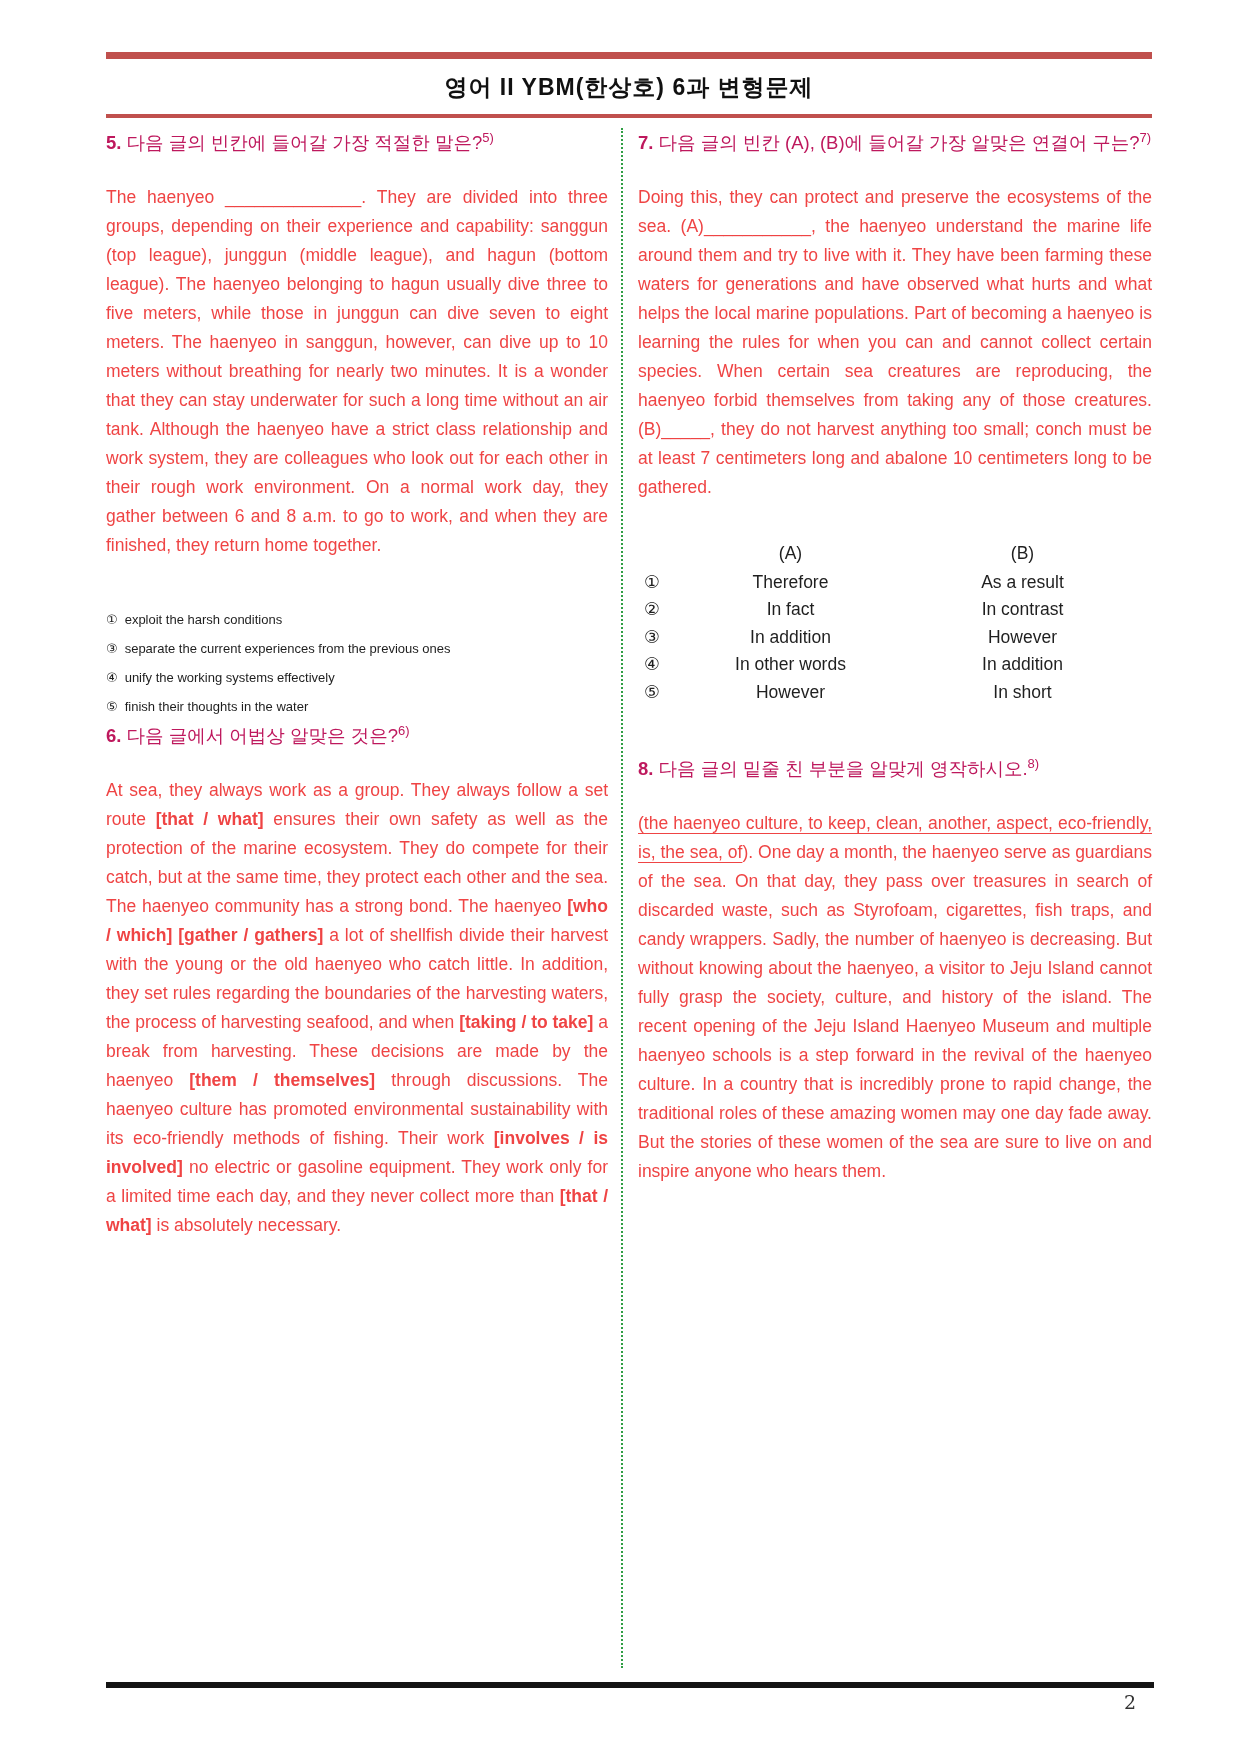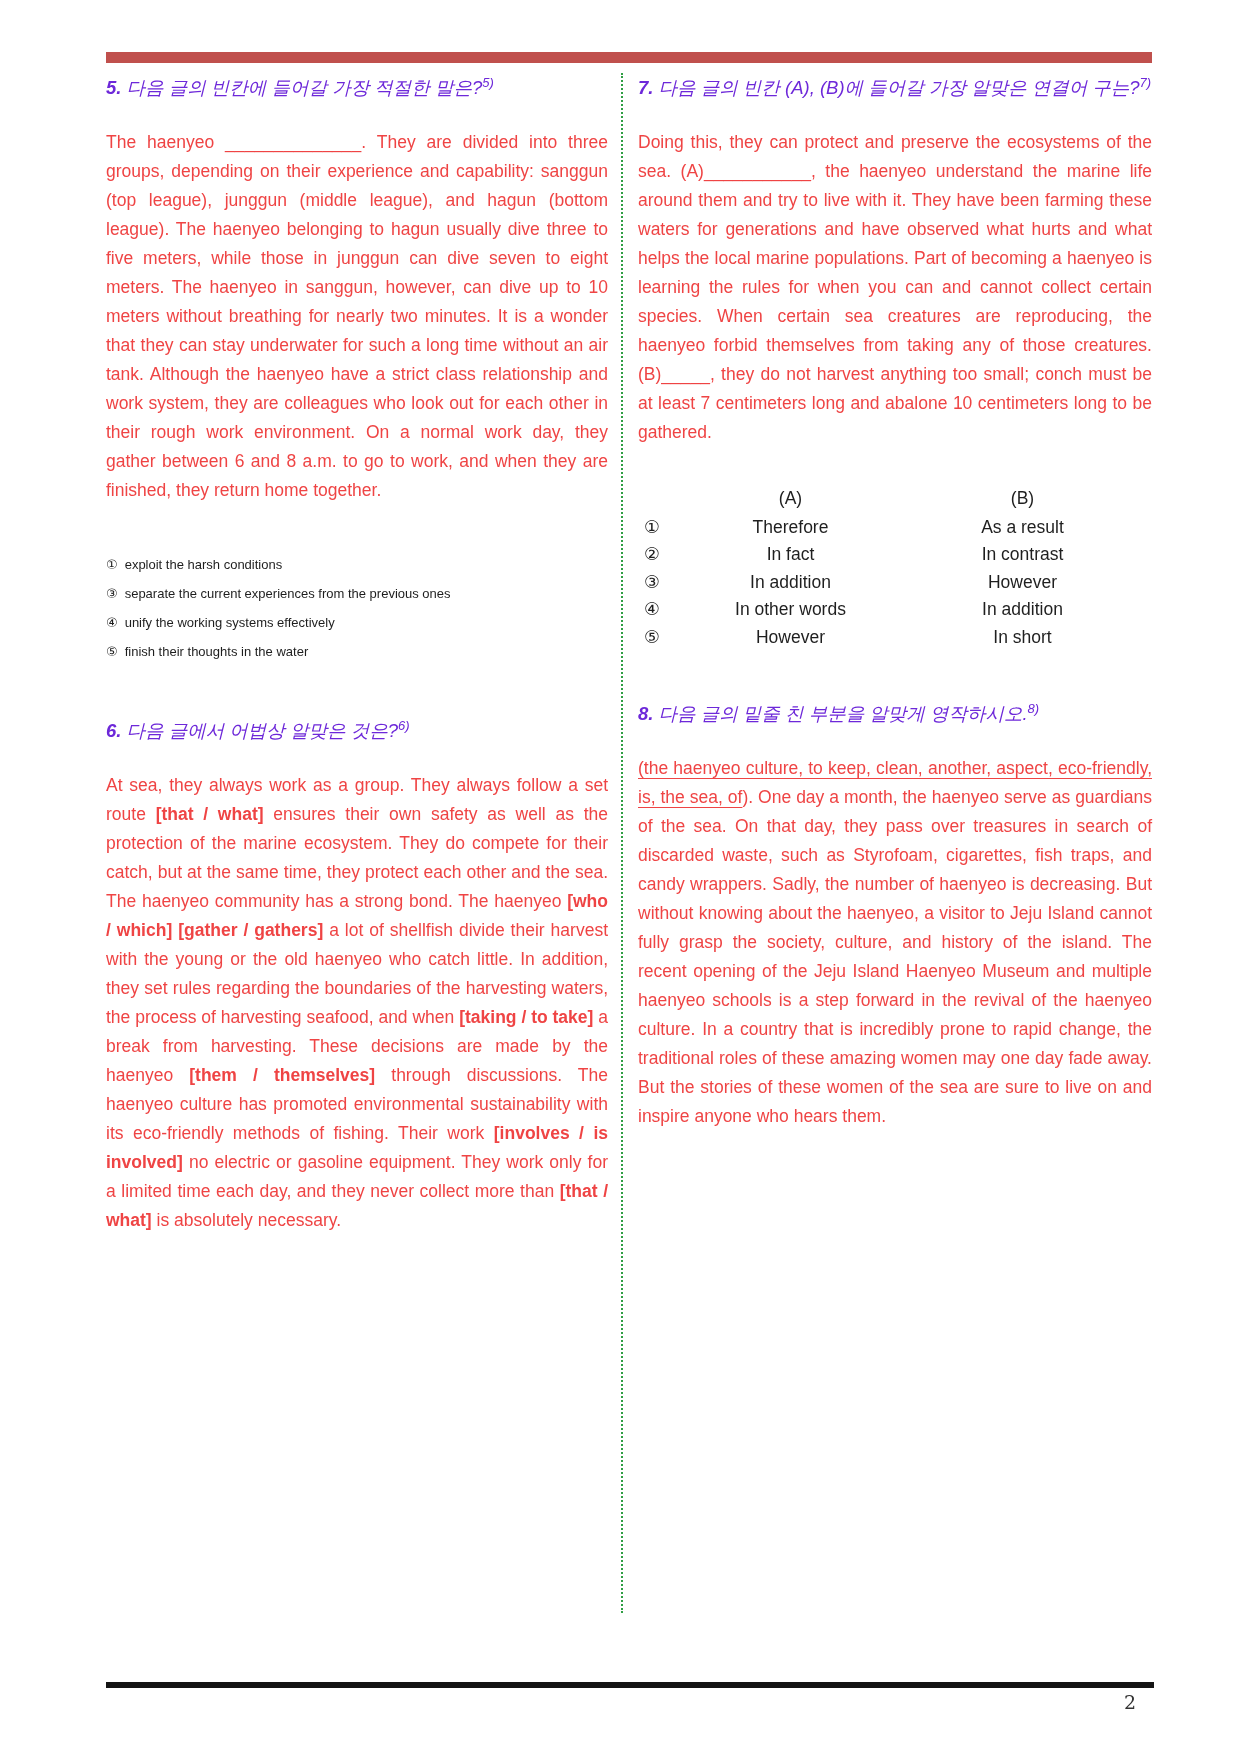--- a/index.html
+++ b/index.html
@@ -22,35 +22,35 @@
   .rule-mid { height:4px; background:#c0504d; }
 
   
   .columns { display:flex; margin-top:10px; min-height:1540px; align-items:stretch; }
   .col-left  { width:515px; padding-right:13px; }
   .divider { width:0; border-left:2px dotted #2f9e44; }
   .col-right { flex:1; padding-left:15px; }
 
   .qheading {
     font-size:18.5px; line-height:29px; text-align:justify;
-    margin-bottom:26px; color:#6d28d9;font-style:italic;
+    margin-bottom:26px; color:#be185d;
   }
   .passage {
     font-size:17.5px; line-height:29px; text-align:justify;
     color:#ef4444;
   }
   .b { font-weight:bold; }
   .u { text-decoration:underline; text-underline-offset:4px; }
   .sup { font-size:13px; vertical-align:super; line-height:0; }
 
   .choices { margin-top:45px; font-size:13px; line-height:29px; }
   .choice { padding-left:30px; text-indent:-30px; text-align:justify; }
   .choice .marker { margin-right:7px; }
 
-  .q6-block { margin-top:50px; }
+  .q6-block { }
   .q8-block { margin-top:48px; }
 
   
   .ab-table { margin-top:38px; font-size:17.5px; line-height:27.5px; color:#1f1f1f; }
   .ab-row { display:flex; }
   .ab-row .m  { width:50px; text-align:left; padding-left:6px; }
   .ab-row .a  { width:205px; text-align:center; }
   .ab-row .b2 { flex:1; text-align:center; }
   .ab-head { margin-bottom:1px; }
 
@@ -61,20 +61,21 @@
     text-align:right; font-size:19px; padding-right:18px; margin-top:3px;
     font-family:"DejaVu Serif","Liberation Serif",serif; color:#333;
   }
 </style>
 </head>
 <body>
 
 <div class="page">
 
   <div class="rule-top"></div>
+  <div class="title">영어 II YBM(한상호) 6과 변형문제</div>
   <div class="rule-mid"></div>
 
   <div class="columns">
 
     <div class="col-left">
 
       <div>
         <div class="qheading"><span class="b">5.</span><span> 다음 글의 빈칸에 들어갈 가장 적절한 말은?</span><span class="sup">5)</span></div>
         <div class="passage"><span>The haenyeo ______________. They are divided into three groups, depending on their experience and capability: sanggun (top league), junggun (middle league), and hagun (bottom league). The haenyeo belonging to hagun usually dive three to five meters, while those in junggun can dive seven to eight meters. The haenyeo in sanggun, however, can dive up to 10 meters without breathing for nearly two minutes. It is a wonder that they can stay underwater for such a long time without an air tank. Although the haenyeo have a strict class relationship and work system, they are colleagues who look out for each other in their rough work environment. On a normal work day, they gather between 6 and 8 a.m. to go to work, and when they are finished, they return home together.</span></div>
         <div class="choices">

